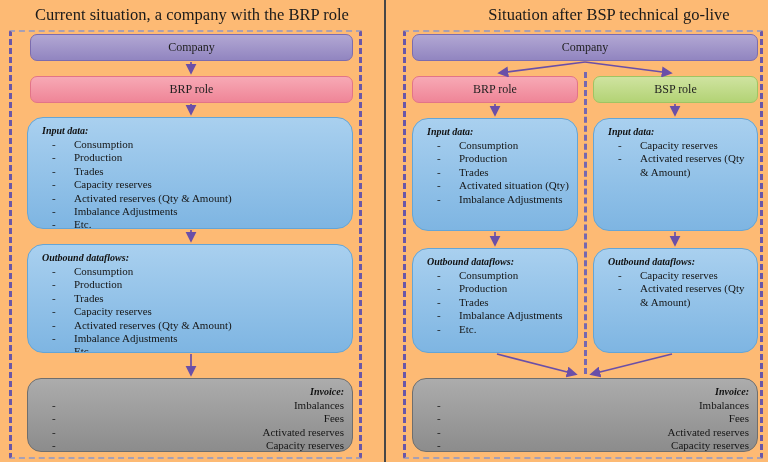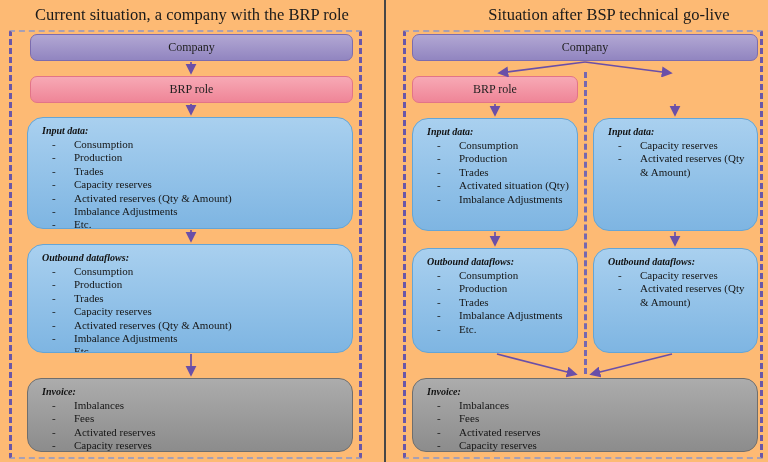--- a/index.html
+++ b/index.html
@@ -32,21 +32,21 @@
   .brp{background:linear-gradient(180deg,#f7a9b5 0%,#ef8597 100%);border:1px solid #e27488;}
   .bsp{background:linear-gradient(180deg,#cfe3a0 0%,#b3d375 100%);border:1px solid #9fc463;}
   .data-box{
     position:absolute;box-sizing:border-box;border-radius:16px;
     background:linear-gradient(180deg,#a9d0ef 0%,#7eb5e2 100%);
     border:1px solid #64a5d6;
     padding:6px 8px 0 14px;overflow:hidden;
   }
   .invoice-box{
     background:linear-gradient(180deg,#acacac 0%,#8c8c8c 100%);
-    border:1px solid #6e6e6e;border-radius:14px;
+    border:1px solid #6e6e6e;border-radius:14px;text-align:right;
   }
   .box-heading{
     font-size:10px;font-weight:bold;font-style:italic;
     line-height:14px;color:#111;
   }
   ul.box-list{list-style:none;margin:0;padding:0;}
   ul.box-list li{
     position:relative;font-size:11px;line-height:13.4px;
     padding-left:32px;color:#161616;
   }
@@ -117,20 +117,23 @@
   <div class="mid-dash" style="left:584px;top:72px;height:302px;"></div>
 
   <div class="role-box company" style="left:412px;top:34px;width:346px;height:27px;">
     <span>Company</span>
   </div>
 
   <div class="role-box brp" style="left:412px;top:76px;width:166px;height:27px;">
     <span>BRP role</span>
   </div>
 
+  <div class="role-box bsp" style="left:593px;top:76px;width:165px;height:27px;">
+    <span>BSP role</span>
+  </div>
 
   <div class="data-box" style="left:412px;top:118px;width:166px;height:113px;">
     <div class="box-heading">Input data:</div>
     <ul class="box-list">
       <li>Consumption</li>
       <li>Production</li>
       <li>Trades</li>
       <li>Activated situation (Qty)</li>
       <li>Imbalance Adjustments</li>
 

